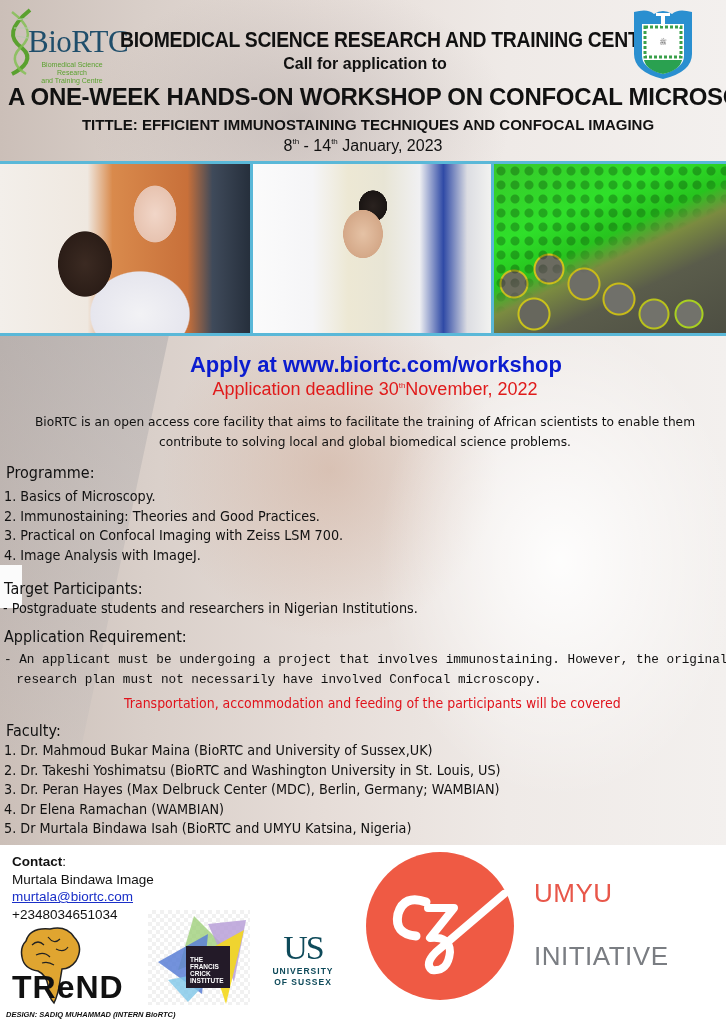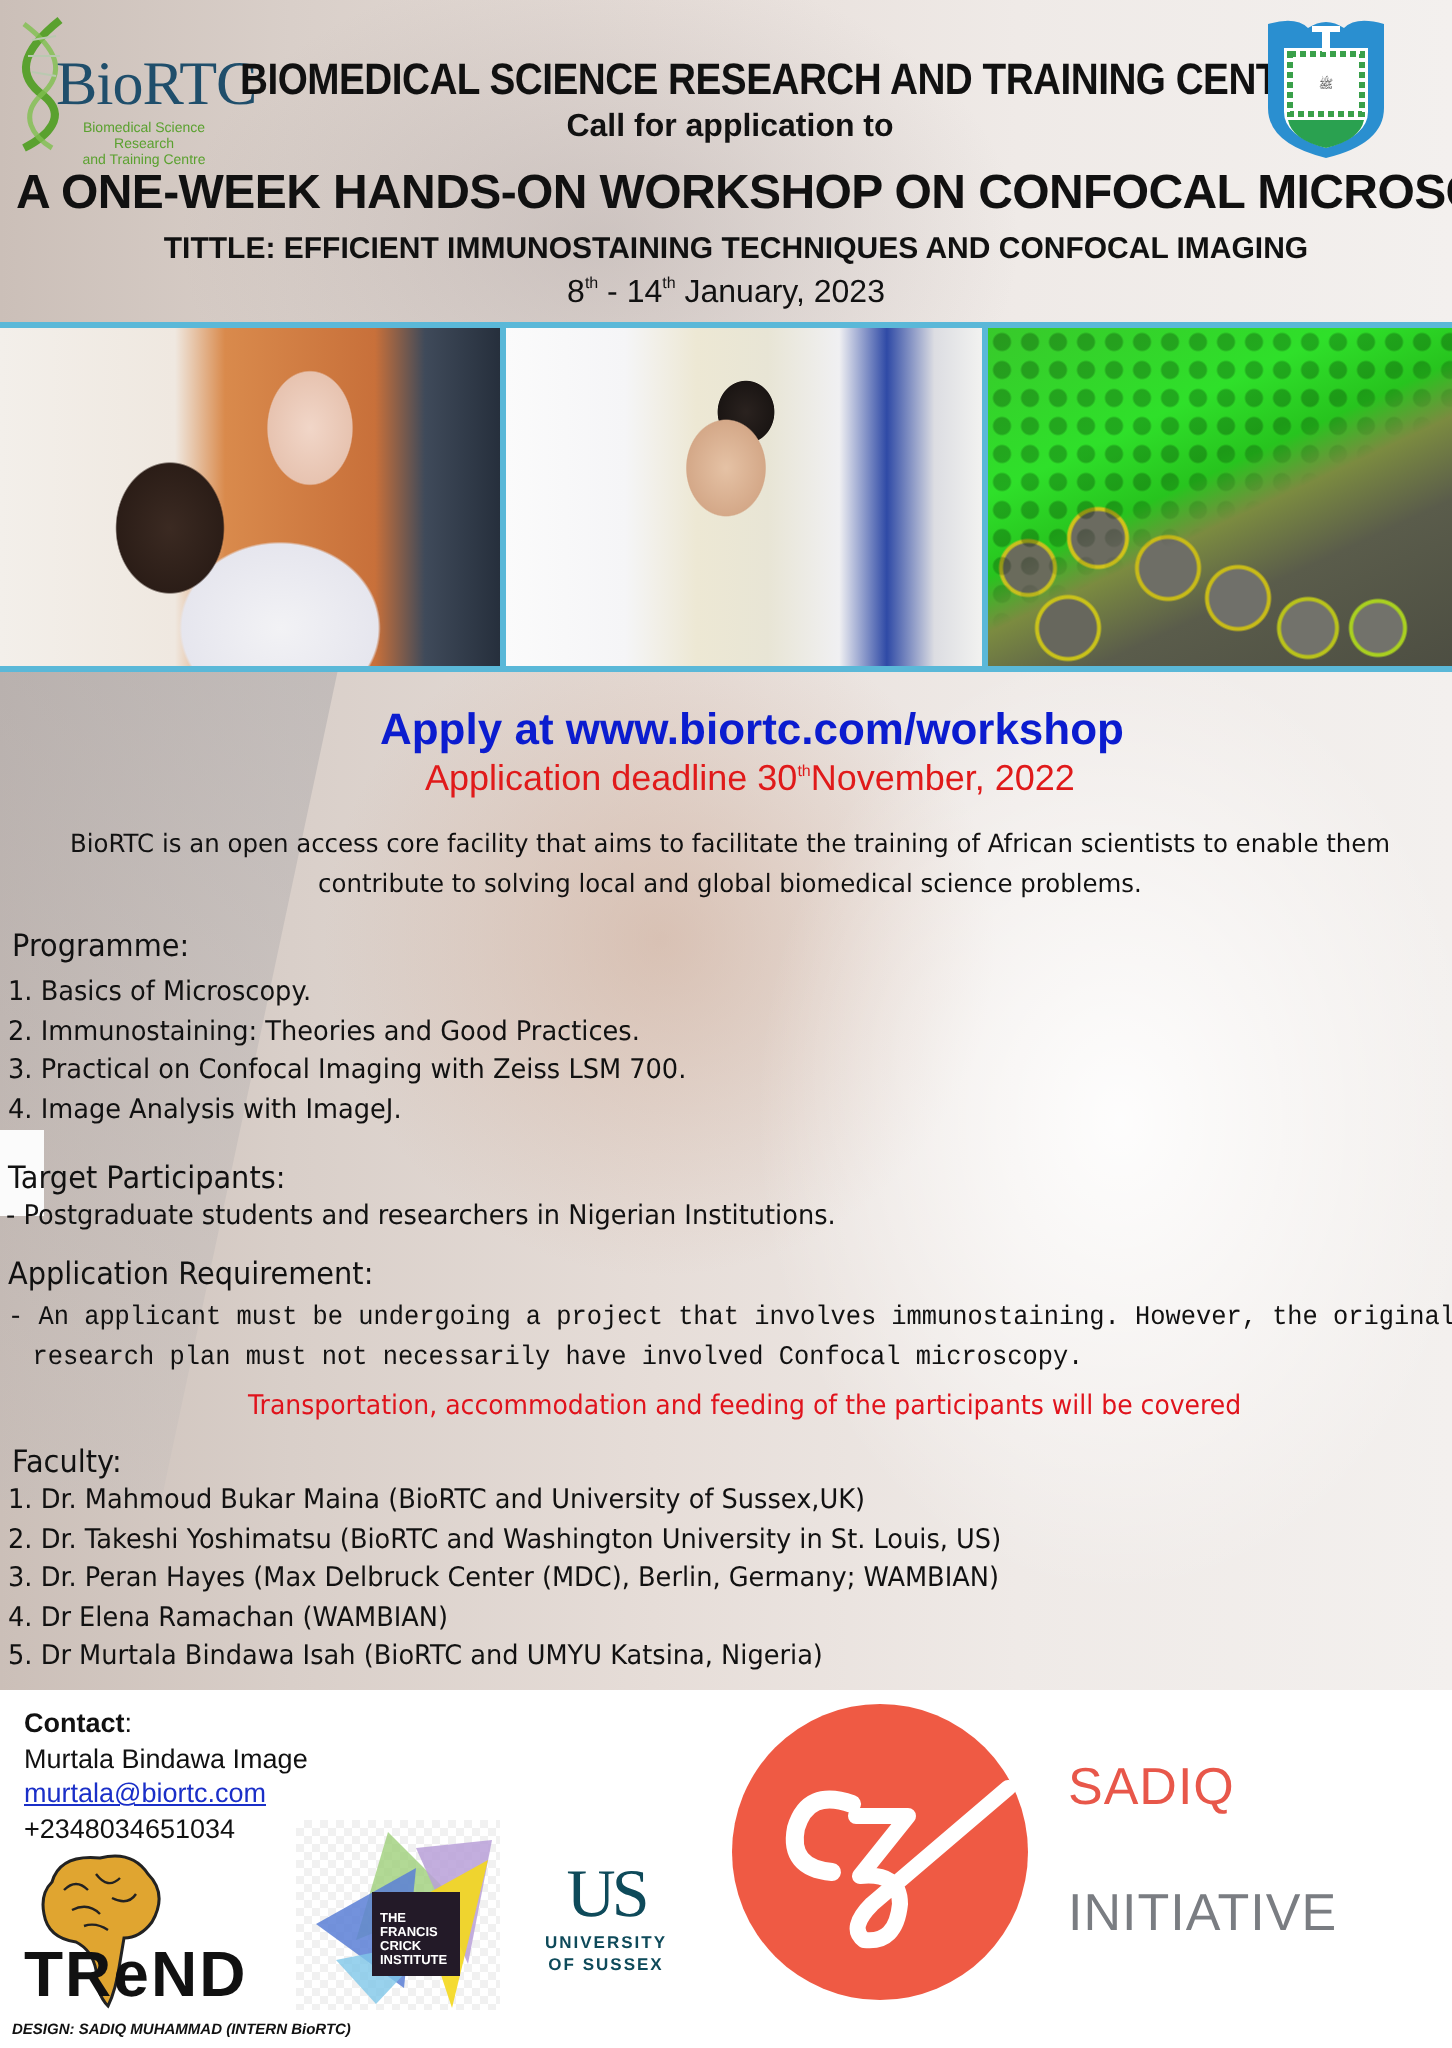--- a/index.html
+++ b/index.html
@@ -289,17 +289,17 @@
   <div class="name">OF SUSSEX</div>
 </div>
 
 <div class="logo-czi">
   <div class="circle">
     <svg viewBox="0 0 148 148" width="148" height="148">
       <path d="M60 50 Q38 42 32 62 Q28 82 50 84" stroke="#fff" stroke-width="9" fill="none" stroke-linecap="round"></path>
       <path d="M62 56 L88 56 L64 86 Q84 84 84 100 Q82 120 66 118 Q58 112 70 100 L138 42" stroke="#fff" stroke-width="8" fill="none" stroke-linecap="round" stroke-linejoin="round"></path>
     </svg>
   </div>
-  <div class="t1">SADIQ</div>
+  <div class="t1">UMYU</div>
   <div class="t3">INITIATIVE</div>
 </div>
 
 <div class="design-credit">DESIGN: SADIQ MUHAMMAD (INTERN BioRTC)</div>
 
 </body></html>

